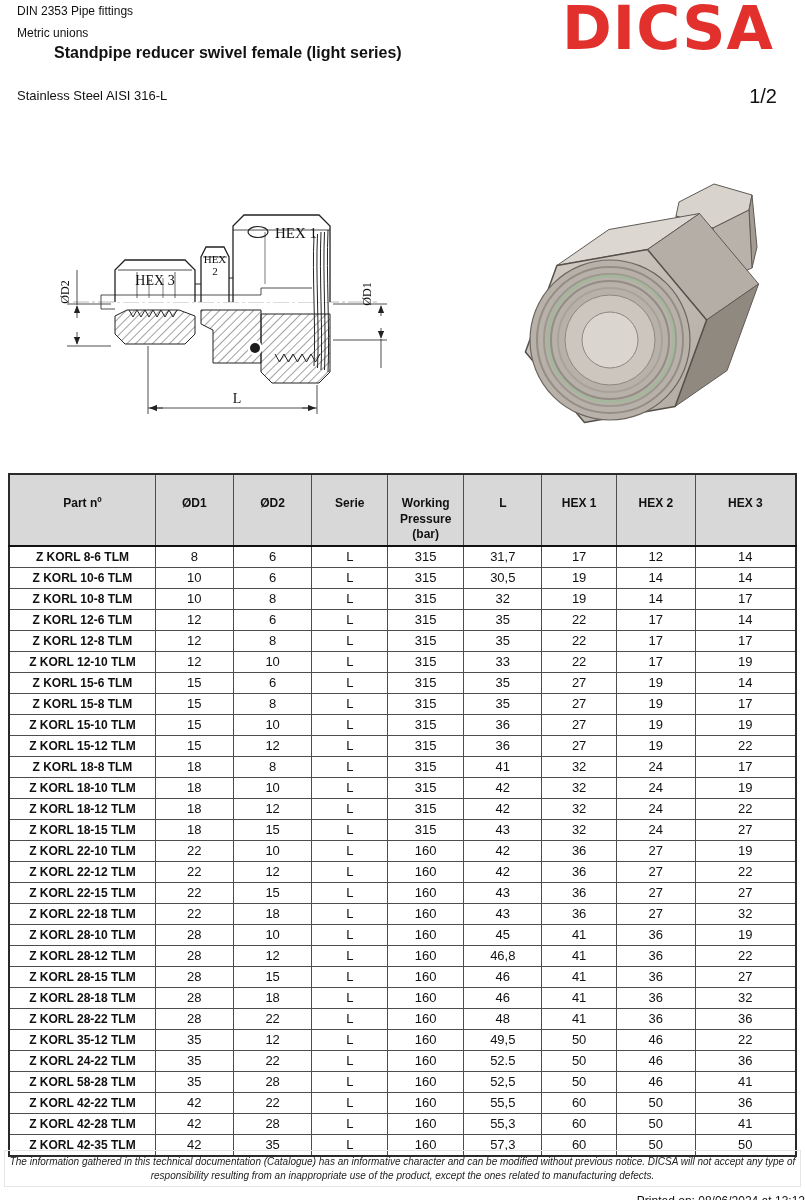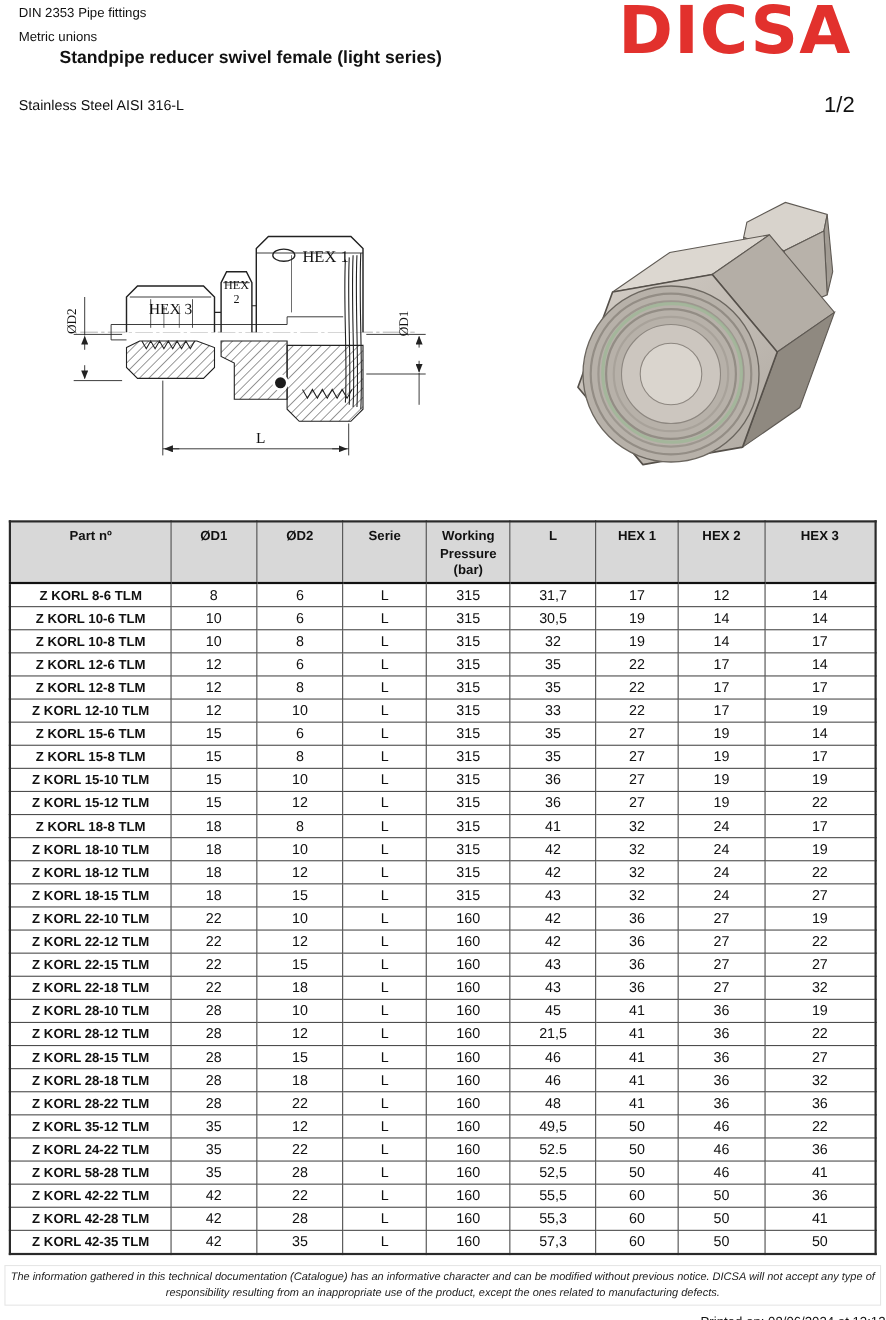--- a/index.html
+++ b/index.html
@@ -18,21 +18,21 @@
 
   
   .drawing{position:absolute;left:15px;top:158px;width:390px;height:265px;}
   .photo{position:absolute;left:498px;top:148px;width:300px;height:285px;}
   .drawing text{font-family:"Liberation Serif",serif;fill:#111;}
 
   
   .spec{position:absolute;left:8px;top:473px;width:789px;border-collapse:collapse;
         border:2px solid #2a2a2a;table-layout:fixed;}
   .spec th{background:#d8d8d8;border:1px solid #4d4d4d;border-bottom:2px solid #111;
-        font-size:12px;font-weight:bold;padding:5px 2px 2px;vertical-align:top;
+        font-size:12px;font-weight:bold;padding:21px 2px 2px;vertical-align:top;
         height:55px;box-sizing:border-box;line-height:1.3;}
   .spec td{border:1px solid #4d4d4d;font-size:13px;text-align:center;padding:0;
         height:20px;line-height:20px;white-space:nowrap;overflow:hidden;}
   .spec td.part{font-weight:bold;font-size:12px;}
 
   
   .disclaimer{position:absolute;left:4px;right:4px;top:1150px;font-style:italic;
         font-size:10px;line-height:1.35;text-align:center;border:1px solid #e6e6e6;
         padding:4px 4px;color:#222;}
   .printed{position:absolute;left:0;right:0;top:1194px;text-align:right;font-size:12px;}
@@ -394,21 +394,21 @@
           <td>41</td>
           <td>36</td>
           <td>19</td>
         </tr>
         <tr>
           <td class="part">Z KORL 28-12 TLM</td>
           <td>28</td>
           <td>12</td>
           <td>L</td>
           <td>160</td>
-          <td>21,5</td>
+          <td>46,8</td>
           <td>41</td>
           <td>36</td>
           <td>22</td>
         </tr>
         <tr>
           <td class="part">Z KORL 28-15 TLM</td>
           <td>28</td>
           <td>15</td>
           <td>L</td>
           <td>160</td>

